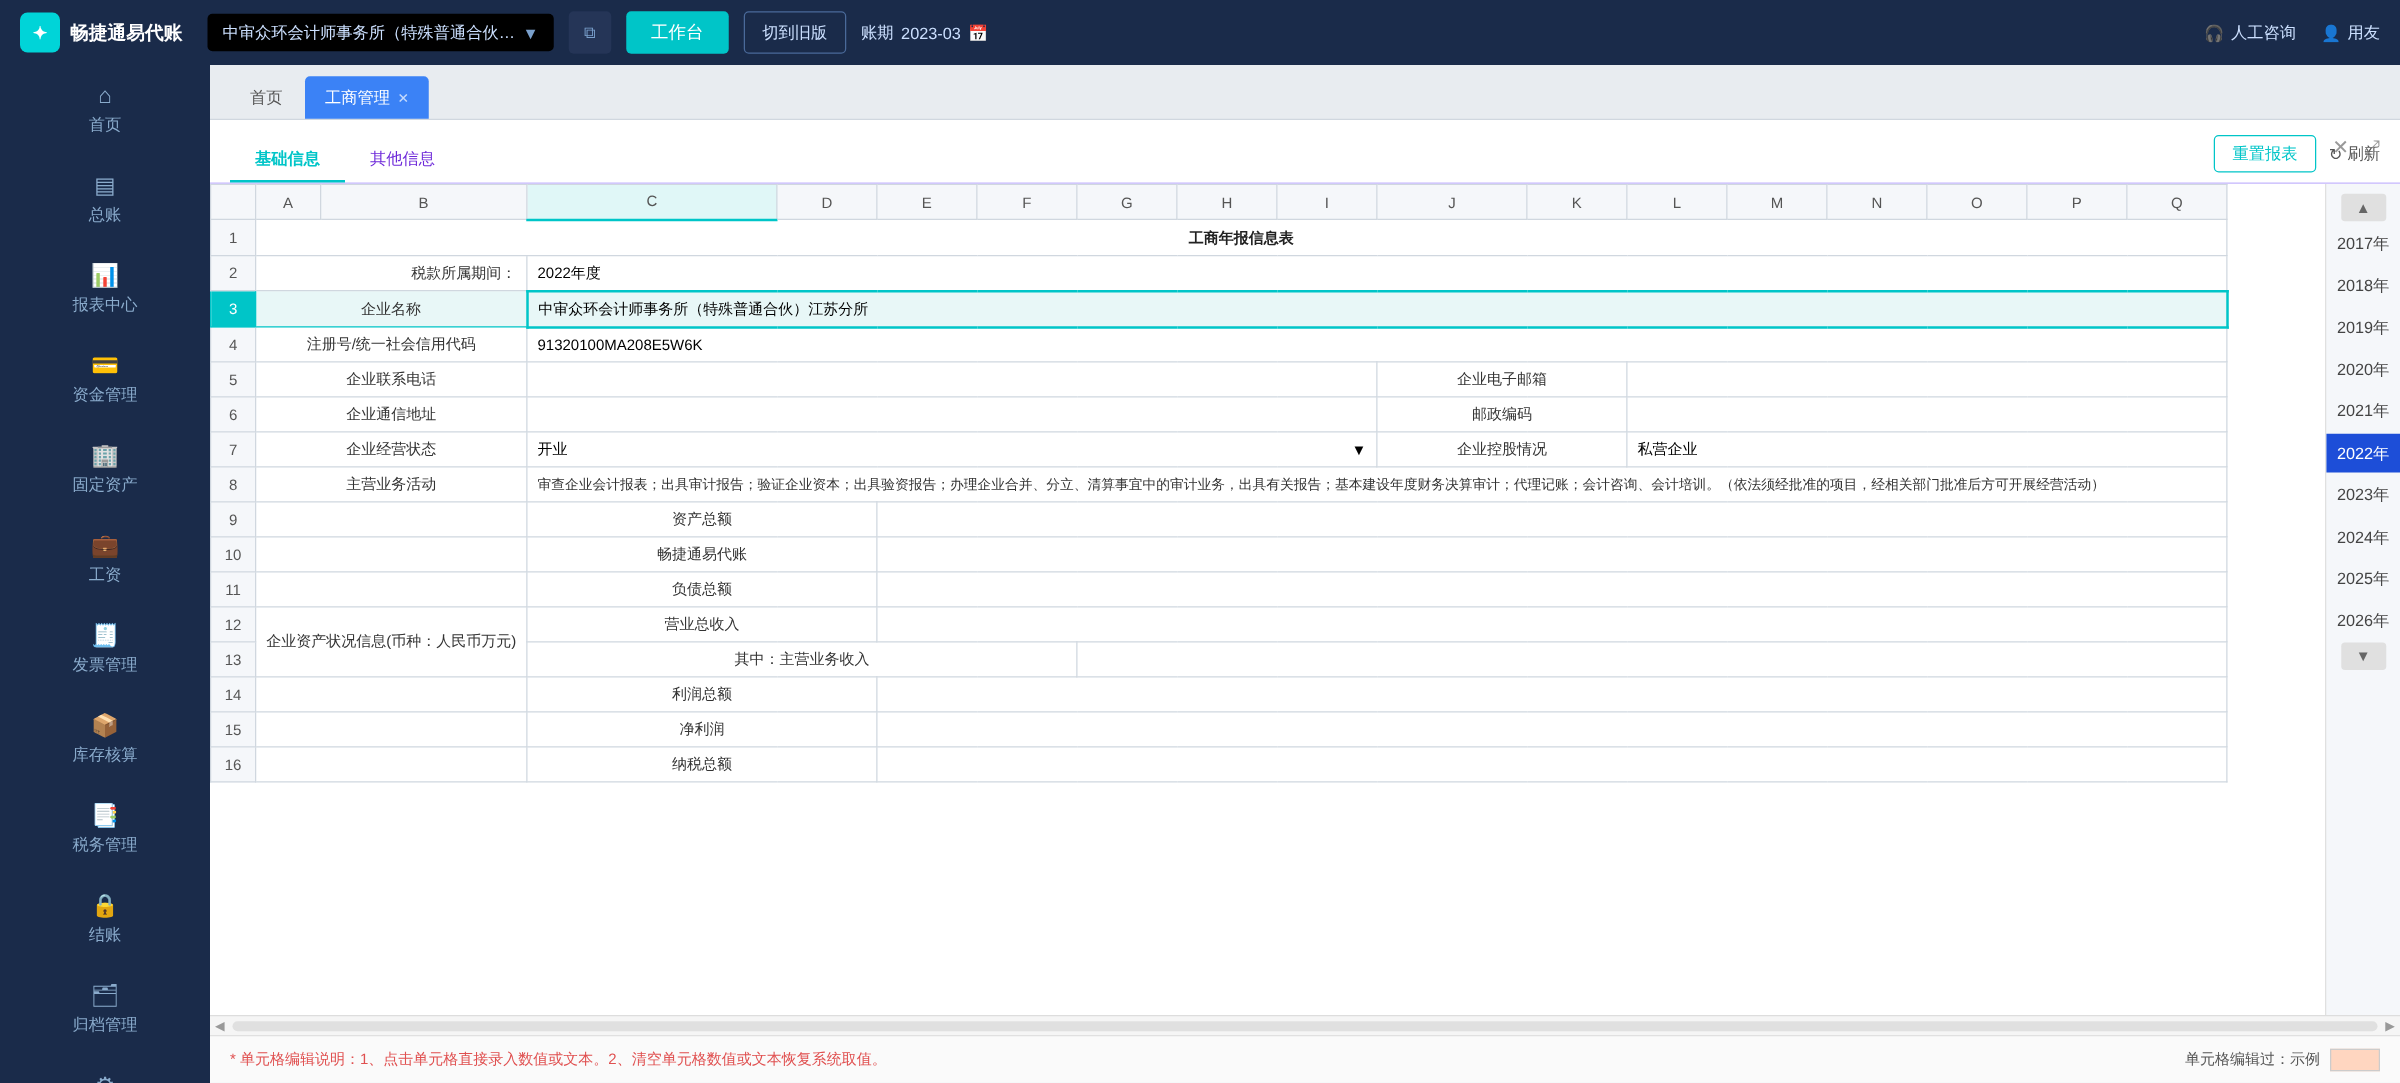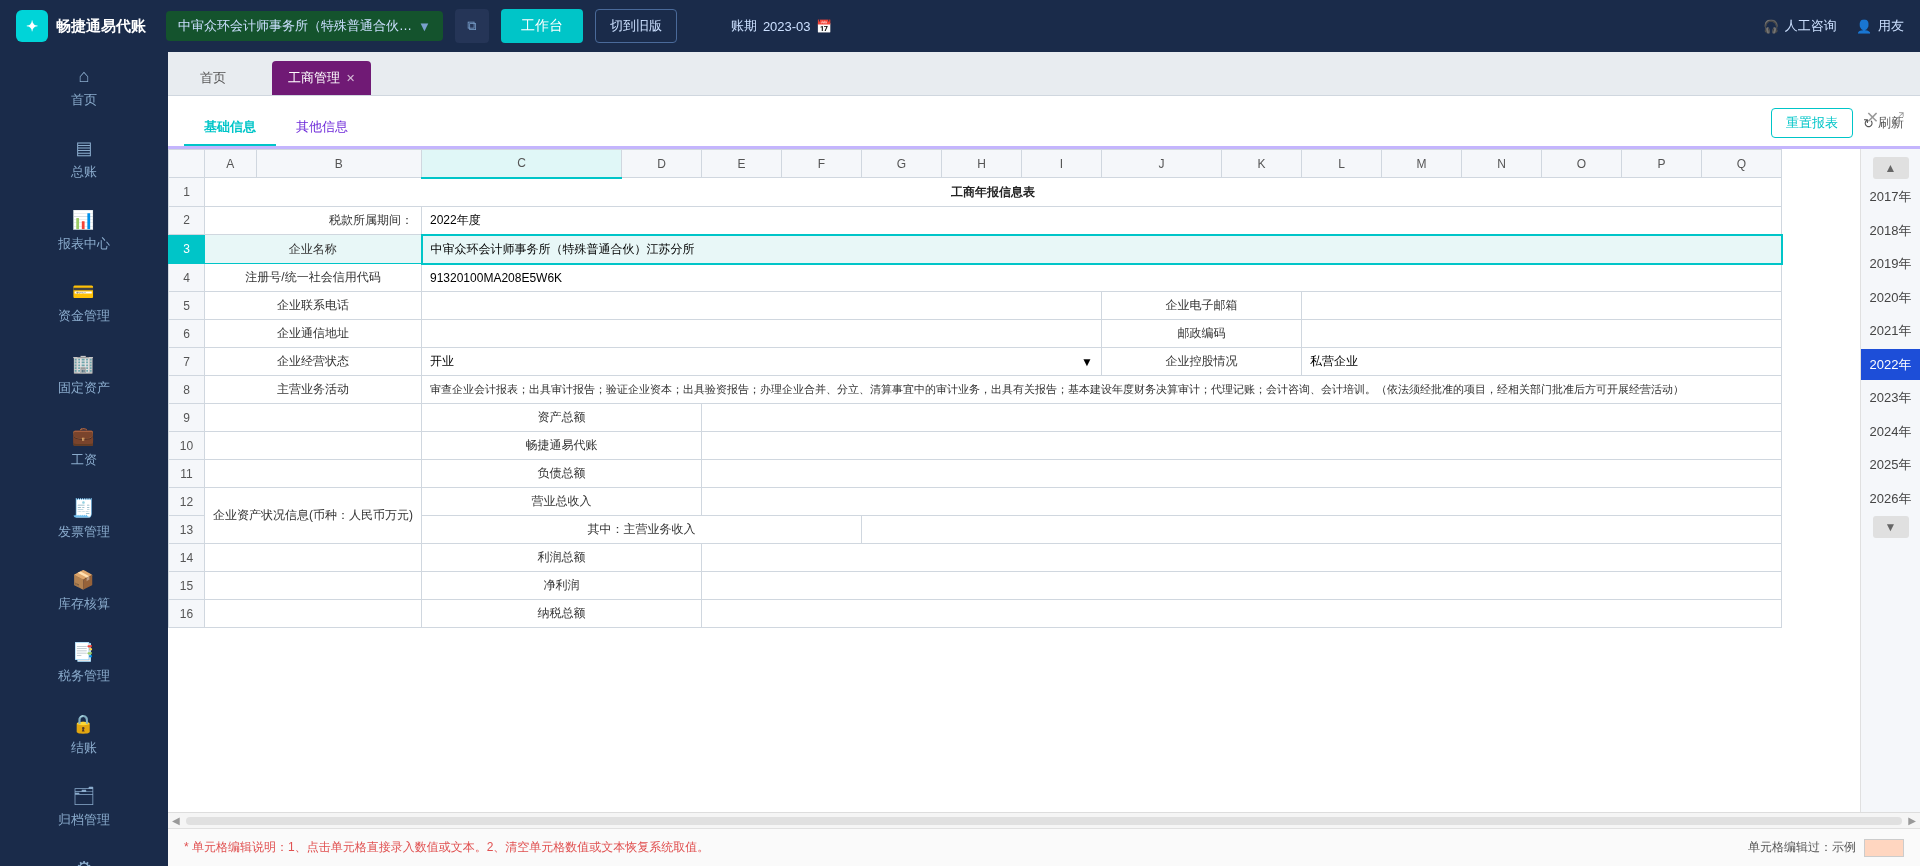--- a/index.html
+++ b/index.html
@@ -27,21 +27,21 @@
     .logo-icon {
       width: 32px; height: 32px;
       background: #00d4d8;
       border-radius: 6px;
       display: flex; align-items: center; justify-content: center;
       color: white; font-size: 14px; font-weight: bold;
     }
     .company-selector {
       display: flex;
       align-items: center;
-      background: #14532d;
+      background: #000000;
       border-radius: 4px;
       padding: 6px 12px;
       color: #cce0ff;
       font-size: 13px;
       gap: 6px;
       cursor: pointer;
       min-width: 240px;
     }
     .company-selector .arrow { color: #7aa0cc; }
     .copy-btn {
@@ -65,21 +65,21 @@
       border: 1px solid #4a6a9a;
       color: #cce0ff;
       border-radius: 4px;
       padding: 7px 14px;
       font-size: 13px;
       cursor: pointer;
     }
     .period-info {
       color: #cce0ff;
       font-size: 13px;
-      display: flex; align-items: center; gap: 6px; margin-left: 42px;
+      display: flex; align-items: center; gap: 6px;
     }
     .top-bar-right {
       margin-left: auto;
       display: flex;
       align-items: center;
       gap: 20px;
       color: #cce0ff;
     }
     .top-bar-right .service { display: flex; align-items: center; gap: 5px; cursor: pointer; }
     .top-bar-right .user { display: flex; align-items: center; gap: 5px; cursor: pointer; }
@@ -137,23 +137,22 @@
     .tab {
       padding: 8px 16px;
       border-radius: 4px 4px 0 0;
       cursor: pointer;
       font-size: 13px;
       color: #666;
       background: #dde2e8;
       display: flex; align-items: center; gap: 6px;
     }
     .tab.active {
-      background: #701a75;
+      background: #3b82f6;
       color: white;
-      margin-left: 28px;
     }
     .tab.home {
       background: transparent;
       color: #555;
     }
     .tab .close-x { font-size: 11px; opacity: 0.7; }
 
     
     .page-content {
       flex: 1;
@@ -162,21 +161,21 @@
       background: white;
       overflow: hidden;
       position: relative;
     }
 
     
     .inner-tabs {
       display: flex;
       align-items: center;
       padding: 12px 16px 0;
-      border-bottom: 3px solid #c4b5fd;
+      border-bottom: 1px solid #c4b5fd;
       gap: 0;
       flex-shrink: 0;
       position: relative;
     }
     .inner-tab {
       padding: 8px 20px;
       font-size: 13px;
       color: #6d28d9;
       cursor: pointer;
       border-bottom: 2px solid transparent;

